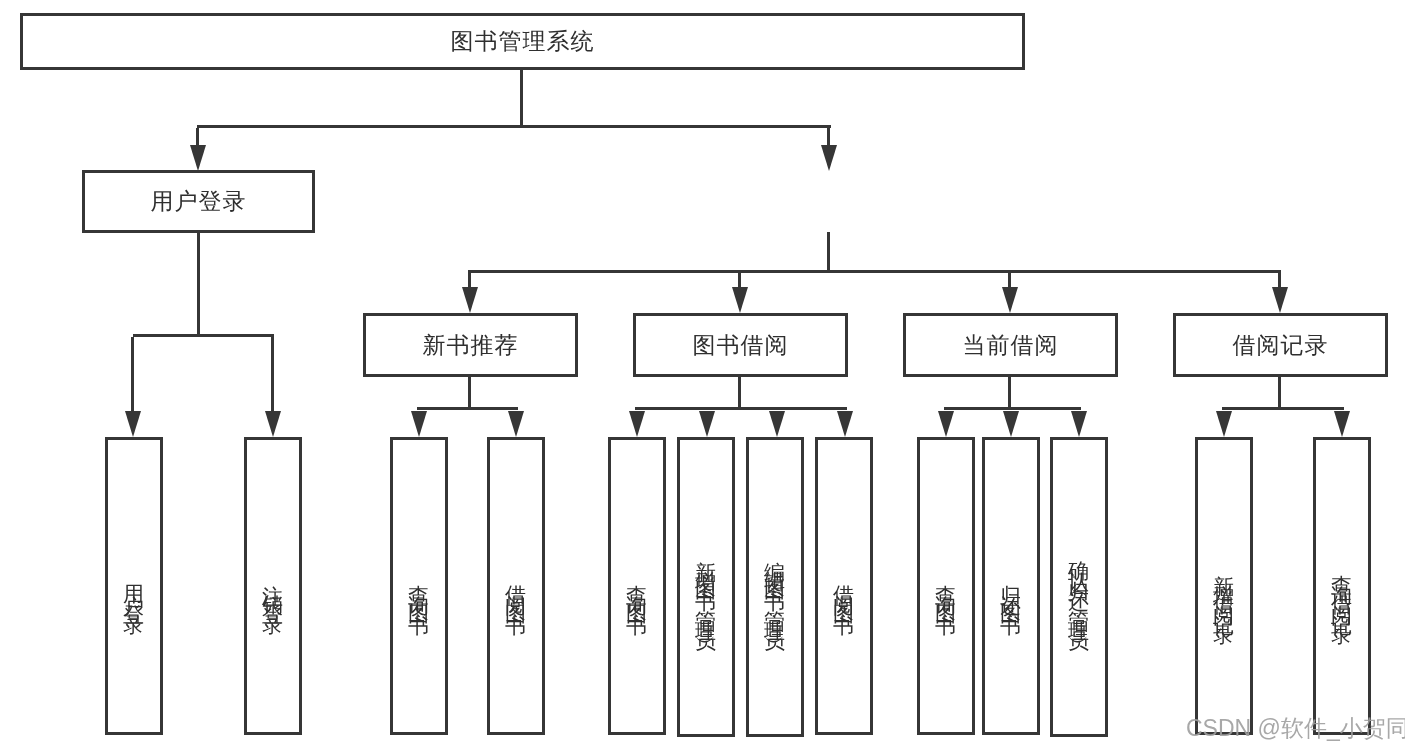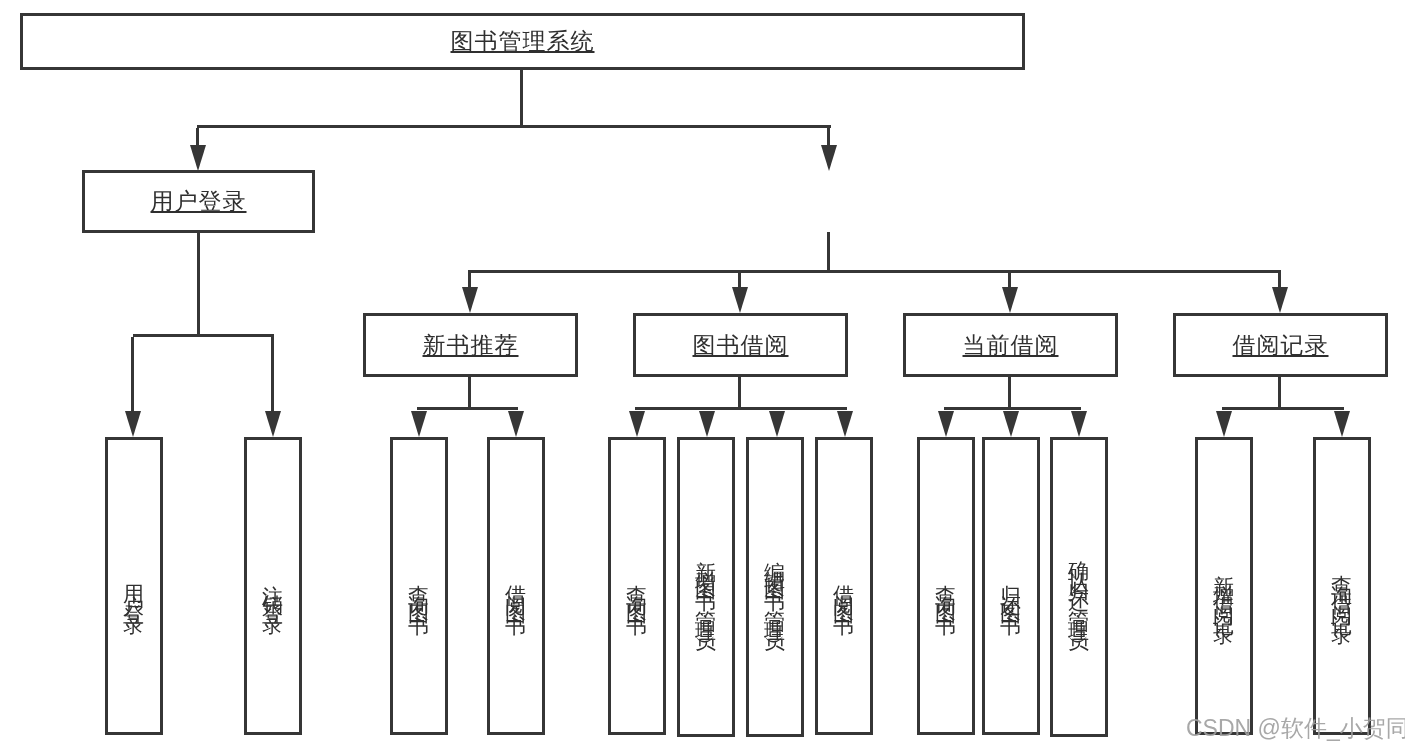--- a/index.html
+++ b/index.html
@@ -18,21 +18,20 @@
     background: #ffffff;
     color: #2f2f2f;
     display: flex;
     align-items: center;
     justify-content: center;
   }
   .hlabel {
     font-size: 23px;
     letter-spacing: 1px;
     white-space: nowrap;
-    text-decoration: underline;
   }
   .vbox {
     writing-mode: vertical-rl;
     text-orientation: mixed;
     font-size: 21px;
     letter-spacing: 10px;
     line-height: 1;
     padding-top: 4px;
   }
   .h {

